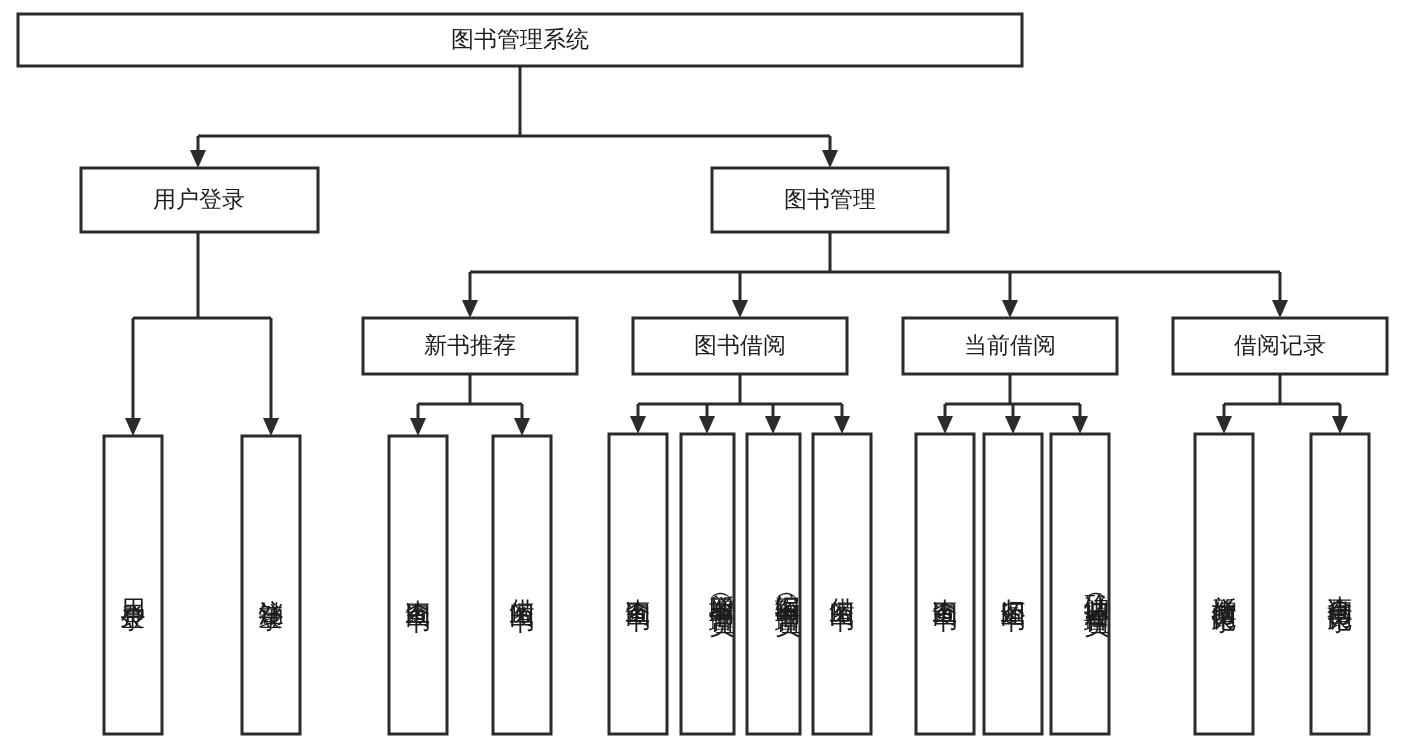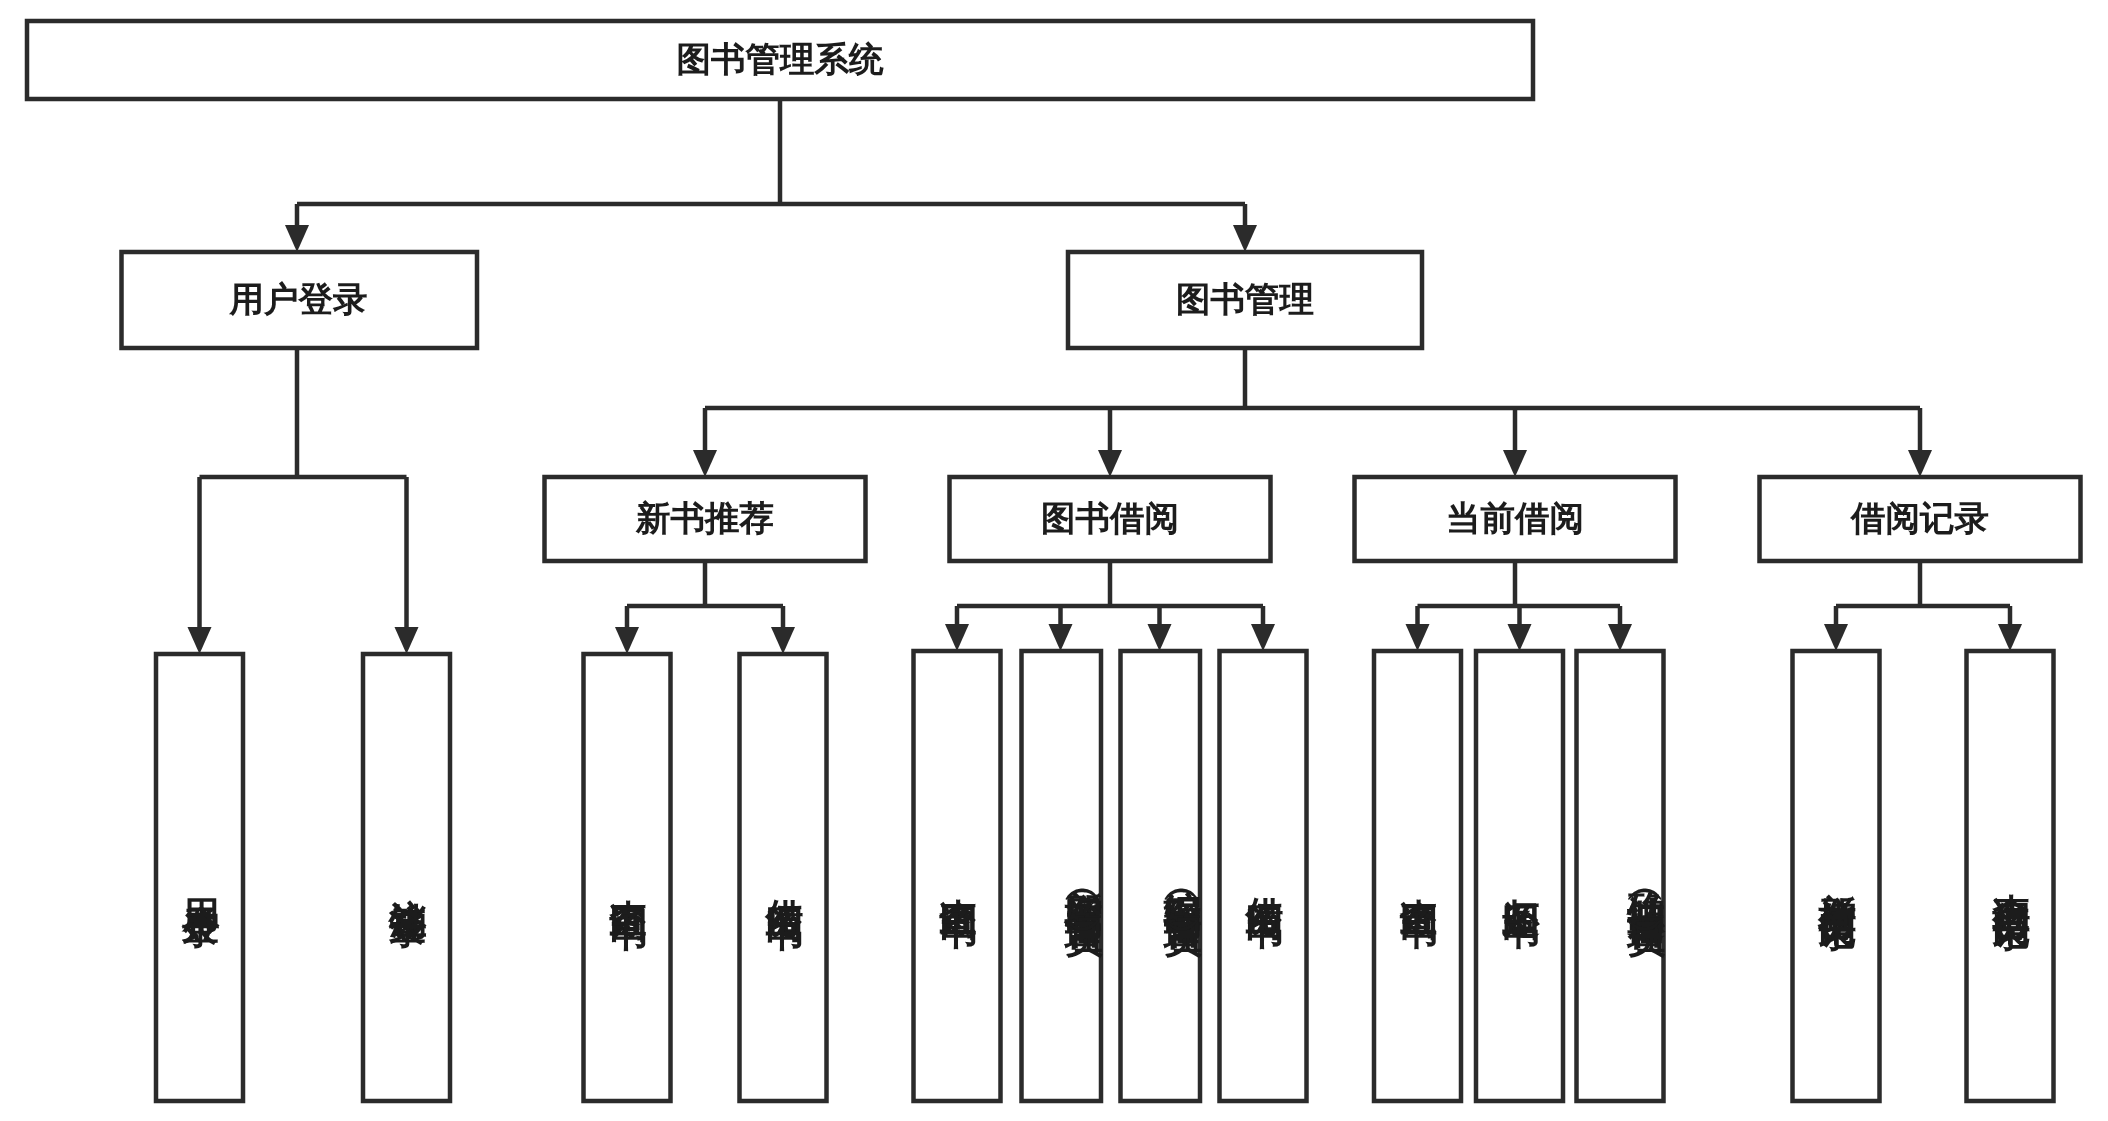--- a/index.html
+++ b/index.html
@@ -11,21 +11,20 @@
     width: 1405px;
     height: 747px;
     font-family: "Liberation Sans", "DejaVu Sans", sans-serif;
     overflow: hidden;
   }
   #diagram-root {
     position: relative;
     width: 1405px;
     height: 615px;
     background: #ffffff;
-    font-weight: bold;
   }
   svg.diagram-canvas {
     position: absolute;
     left: 0;
     top: 0;
     width: 1405px;
     height: 747px;
     display: block;
   }
   .node-box {

